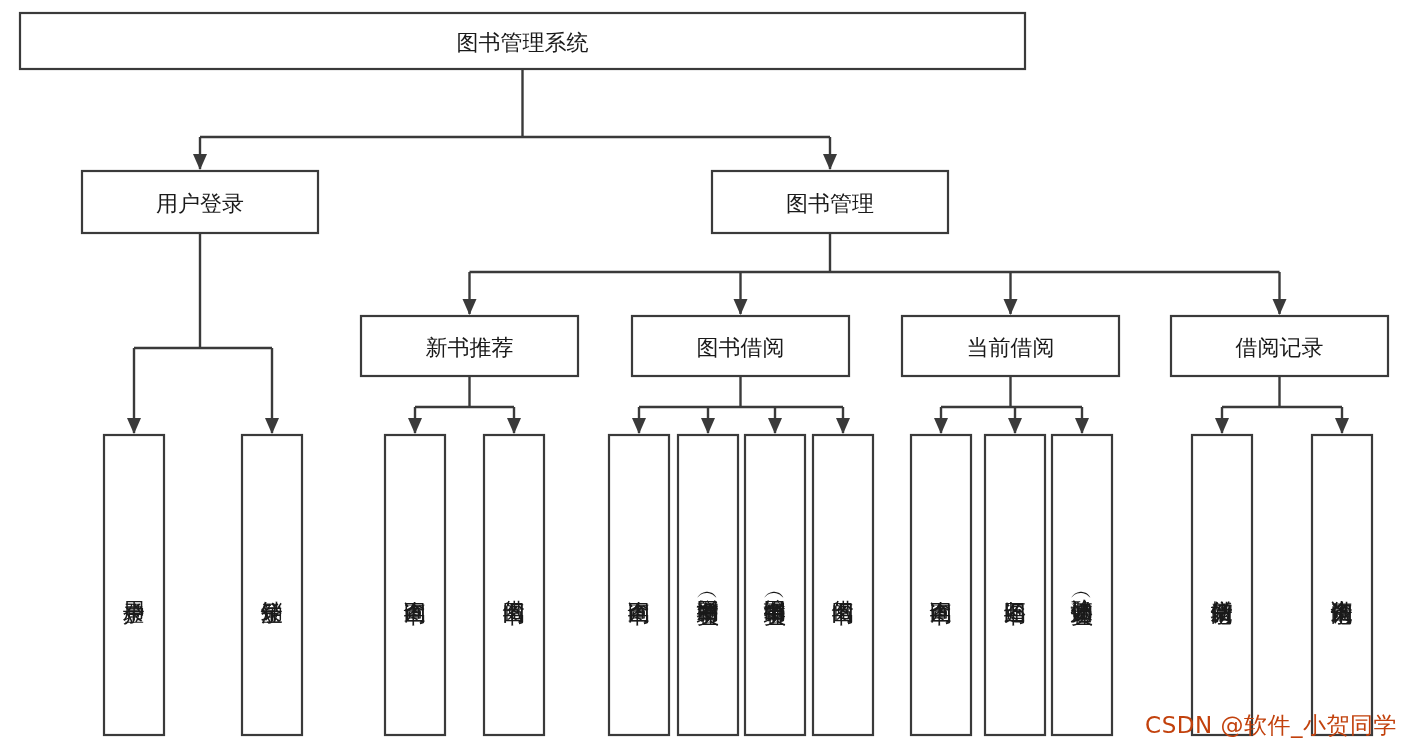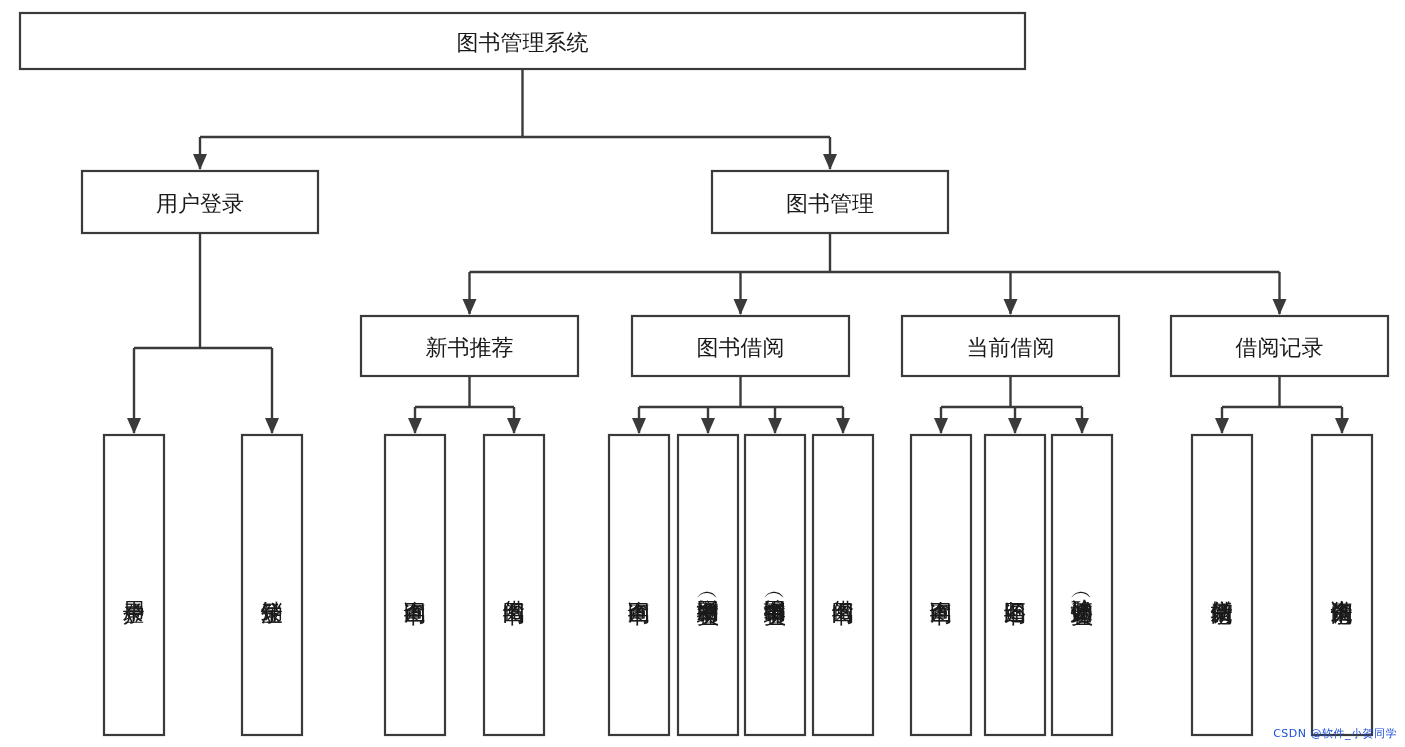--- a/index.html
+++ b/index.html
@@ -65,22 +65,22 @@
     color: #1a1a1a;
     letter-spacing: 1px;
     white-space: nowrap;
     text-align: center;
   }
   #watermark {
     position: absolute;
     right: 8px;
     bottom: 6px;
     font-family: "DejaVu Sans", "Liberation Sans", sans-serif;
-    font-size: 11px;
-    color: #1d4ed8;
+    font-size: 23px;
+    color: #c2410c;
     letter-spacing: 0.5px;
     white-space: nowrap;
   }
 </style>
 </head>
 <body>
 
 <div id="diagram-root">
 
   <svg id="flow-svg" viewBox="0 0 1405 747">

